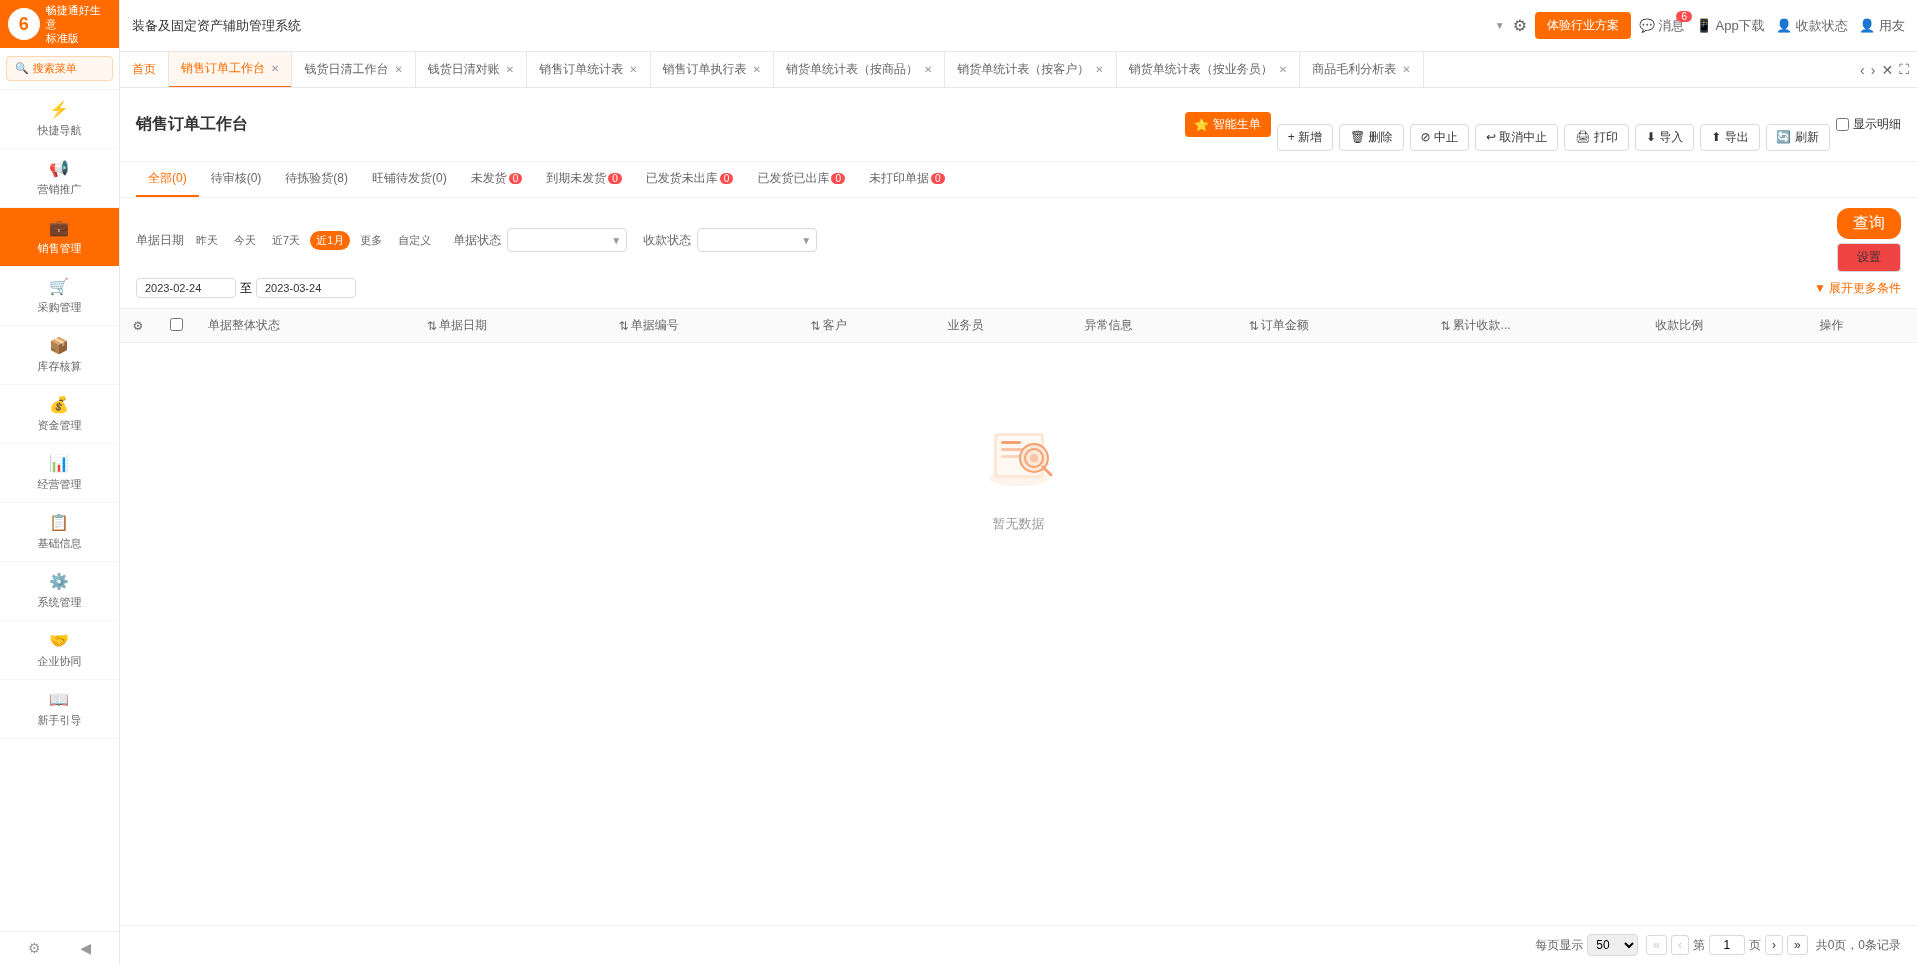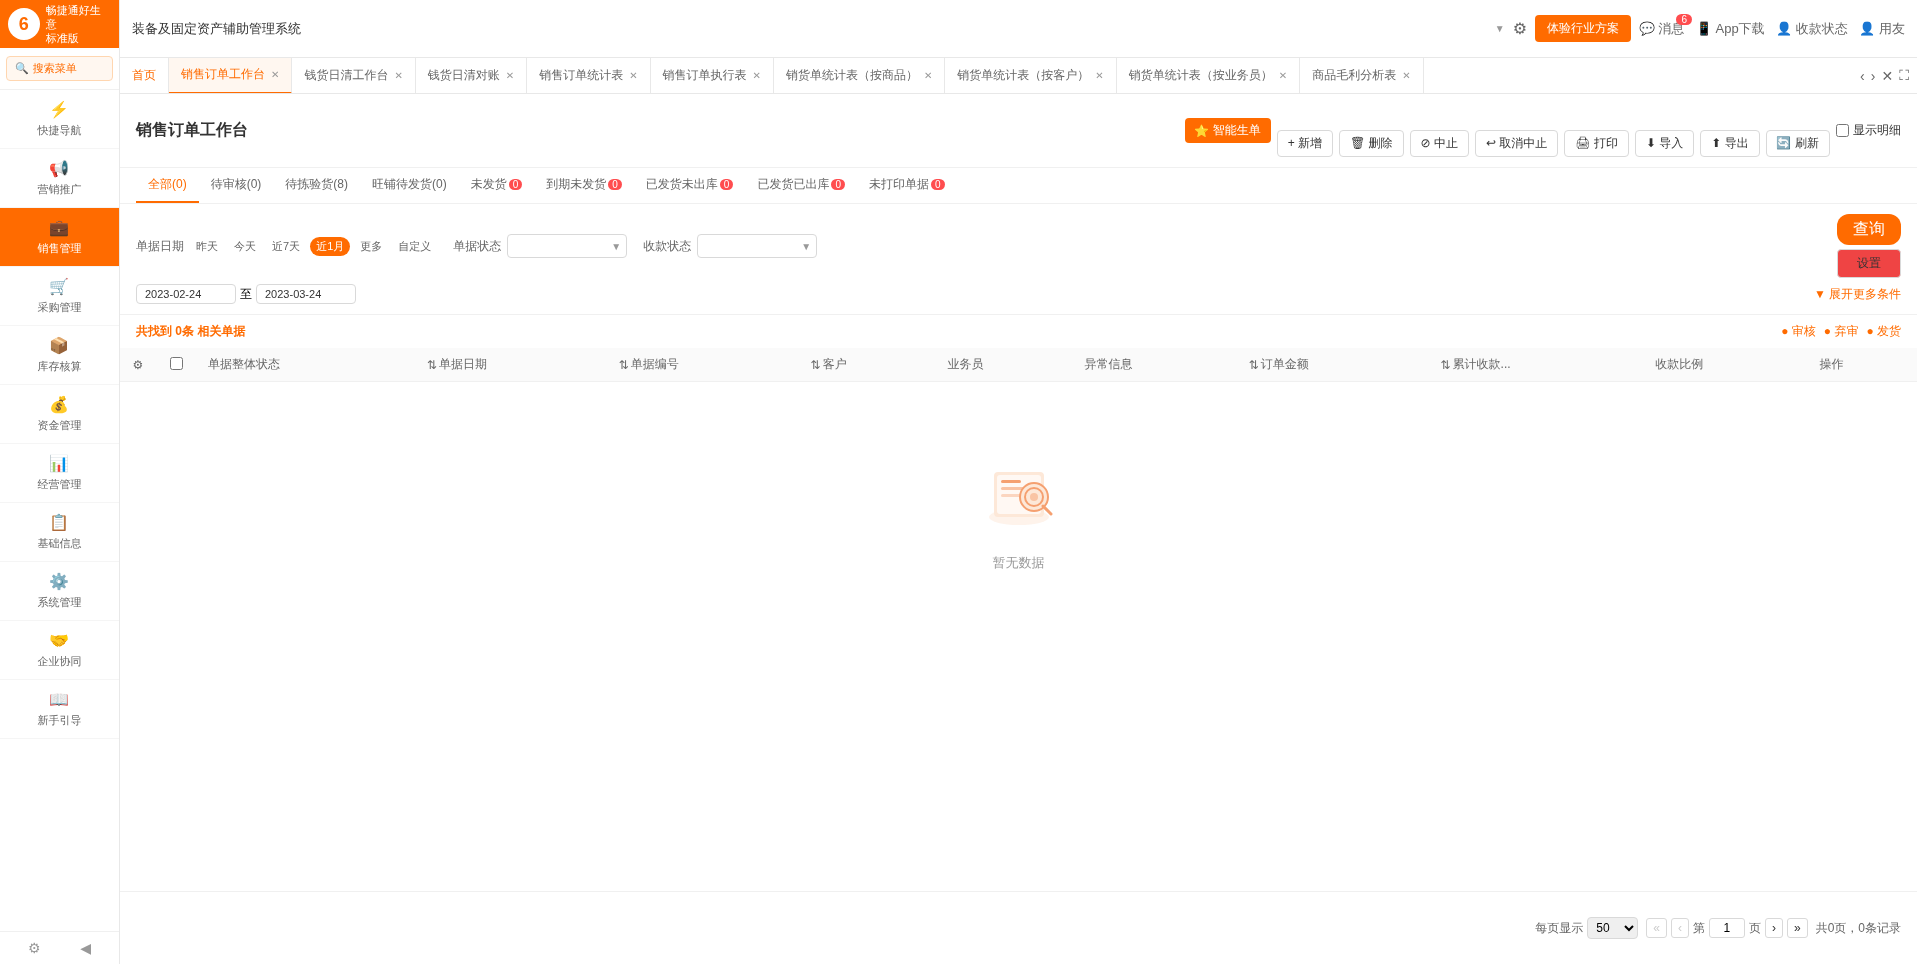--- a/index.html
+++ b/index.html
@@ -16,21 +16,21 @@
     .sidebar-item { padding: 10px 6px; display: flex; flex-direction: column; align-items: center; gap: 4px; cursor: pointer; color: #666; font-size: 11px; border-bottom: 1px solid #f5f5f5; }
     .sidebar-item.active { background: #ff6b00; color: #fff; }
     .sidebar-item-icon { font-size: 16px; }
     .sidebar-bottom { padding: 8px; display: flex; justify-content: space-around; border-top: 1px solid #f0f0f0; }
     .sidebar-bottom-btn { color: #999; cursor: pointer; font-size: 14px; }
 
     
     .main { flex: 1; display: flex; flex-direction: column; overflow: hidden; }
 
     
-    .top-header { height: 58px; background: #fff; border-bottom: 1px solid #e8e8e8; display: flex; align-items: center; padding: 0 12px; gap: 8px; flex-shrink: 0; }
+    .top-header { height: 52px; background: #fff; border-bottom: 1px solid #e8e8e8; display: flex; align-items: center; padding: 0 12px; gap: 8px; flex-shrink: 0; }
     .system-title { font-size: 13px; color: #333; flex: 1; }
     .header-actions { display: flex; align-items: center; gap: 12px; }
     .btn-industry { background: #ff6b00; color: #fff; border: none; border-radius: 4px; padding: 5px 12px; font-size: 12px; cursor: pointer; }
     .header-icon-btn { color: #666; cursor: pointer; font-size: 13px; display: flex; align-items: center; gap: 3px; position: relative; }
     .badge { background: #ff4d4f; color: #fff; border-radius: 10px; font-size: 10px; padding: 0 4px; position: absolute; top: -6px; right: -8px; min-width: 16px; text-align: center; }
     .settings-icon { font-size: 16px; color: #666; cursor: pointer; }
     .dropdown-arrow { font-size: 10px; color: #999; }
 
     
     .tab-bar { height: 36px; background: #fff; border-bottom: 1px solid #e8e8e8; display: flex; align-items: center; flex-shrink: 0; overflow: hidden; }
@@ -92,21 +92,21 @@
     .th-sort { display: flex; align-items: center; gap: 2px; cursor: pointer; }
     .col-checkbox { width: 40px; text-align: center; }
     .col-settings { width: 36px; text-align: center; }
 
     
     .empty-state { display: flex; flex-direction: column; align-items: center; justify-content: center; padding: 60px 0; }
     .empty-icon { width: 100px; height: 100px; margin-bottom: 12px; }
     .empty-text { color: #999; font-size: 13px; }
 
     
-    .pagination { padding: 25px 16px; display: flex; align-items: center; justify-content: flex-end; gap: 8px; border-top: 1px solid #f0f0f0; flex-shrink: 0; background: #fff; margin-top: 24px; }
+    .pagination { padding: 8px 16px; display: flex; align-items: center; justify-content: flex-end; gap: 8px; border-top: 1px solid #f0f0f0; flex-shrink: 0; background: #fff; margin-top: 24px; }
     .page-size { display: flex; align-items: center; gap: 4px; font-size: 12px; color: #666; }
     .page-size-select { border: 1px solid #d9d9d9; border-radius: 4px; padding: 2px 4px; font-size: 12px; }
     .page-nav { display: flex; align-items: center; gap: 4px; font-size: 12px; color: #666; }
     .page-btn { padding: 2px 6px; border: 1px solid #d9d9d9; border-radius: 3px; cursor: pointer; background: #fff; color: #333; font-size: 12px; }
     .page-btn:disabled { color: #ccc; cursor: not-allowed; }
     .page-input { width: 36px; border: 1px solid #d9d9d9; border-radius: 3px; padding: 2px 4px; text-align: center; font-size: 12px; }
     .page-total { font-size: 12px; color: #666; }
 
     
     .table-scroll::-webkit-scrollbar { height: 6px; width: 6px; }
@@ -359,32 +359,20 @@
             <input type="text" class="date-input" value="2023-03-24" style="">
           </div>
           <span class="expand-more">
             <span>▼</span>
             <span>展开更多条件</span>
           </span>
         </div>
       </div>
 
       <div class="table-area">
-        <div class="table-toolbar">
-          <div class="table-count">
-            <span>共找到</span>
-            <span>0条</span>
-            <span>相关单据</span>
-          </div>
-          <div class="table-quick-actions">
-            <span class="quick-action" style="color:#ff6b00;">● 审核</span>
-            <span class="quick-action" style="color:#ff6b00;">● 弃审</span>
-            <span class="quick-action" style="color:#ff6b00;">● 发货</span>
-          </div>
-        </div>
 
         <div class="table-scroll">
           <table>
             <thead>
               <tr>
                 <th class="col-settings">⚙</th>
                 <th class="col-checkbox"><input type="checkbox" style=""></th>
                 <th>
                   <div class="th-sort">
                     <span>单据整体状态</span>

